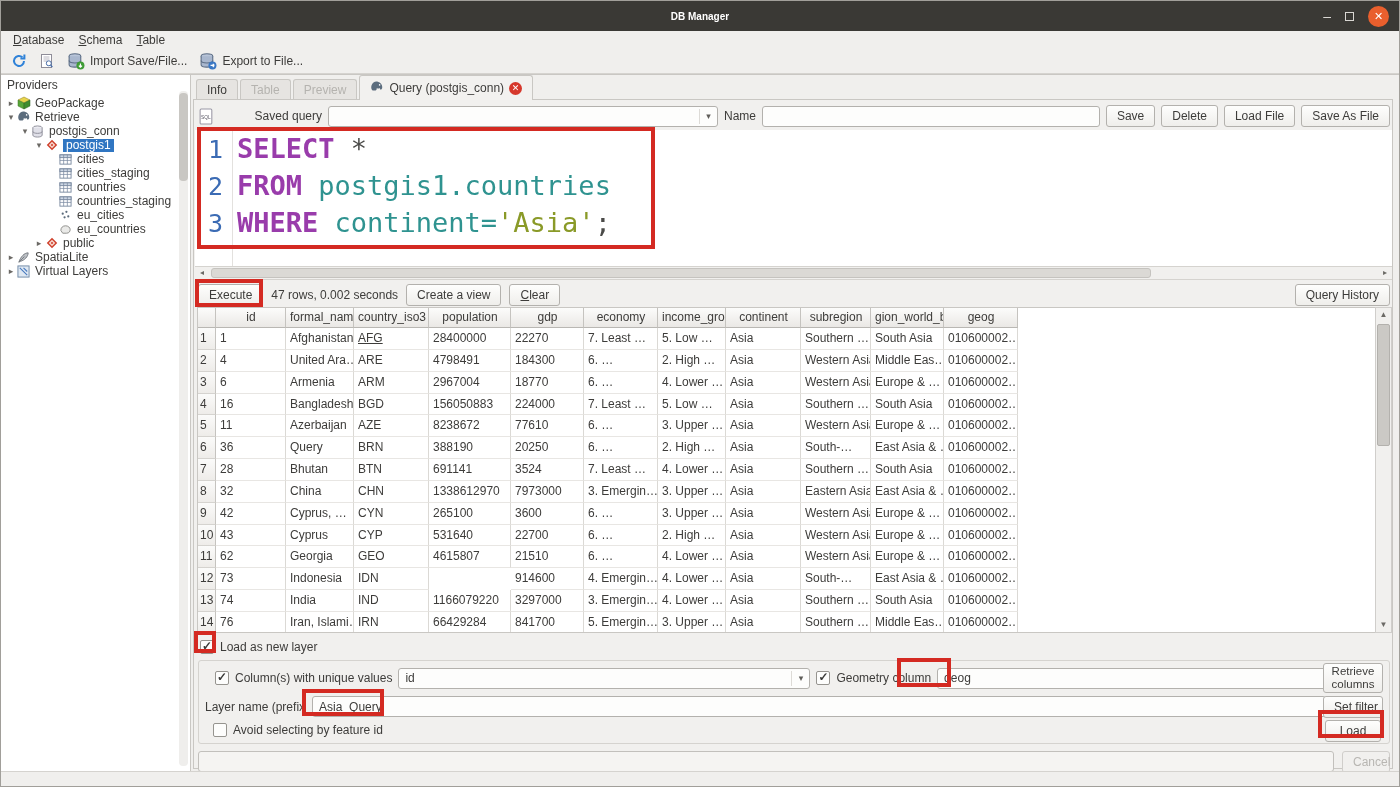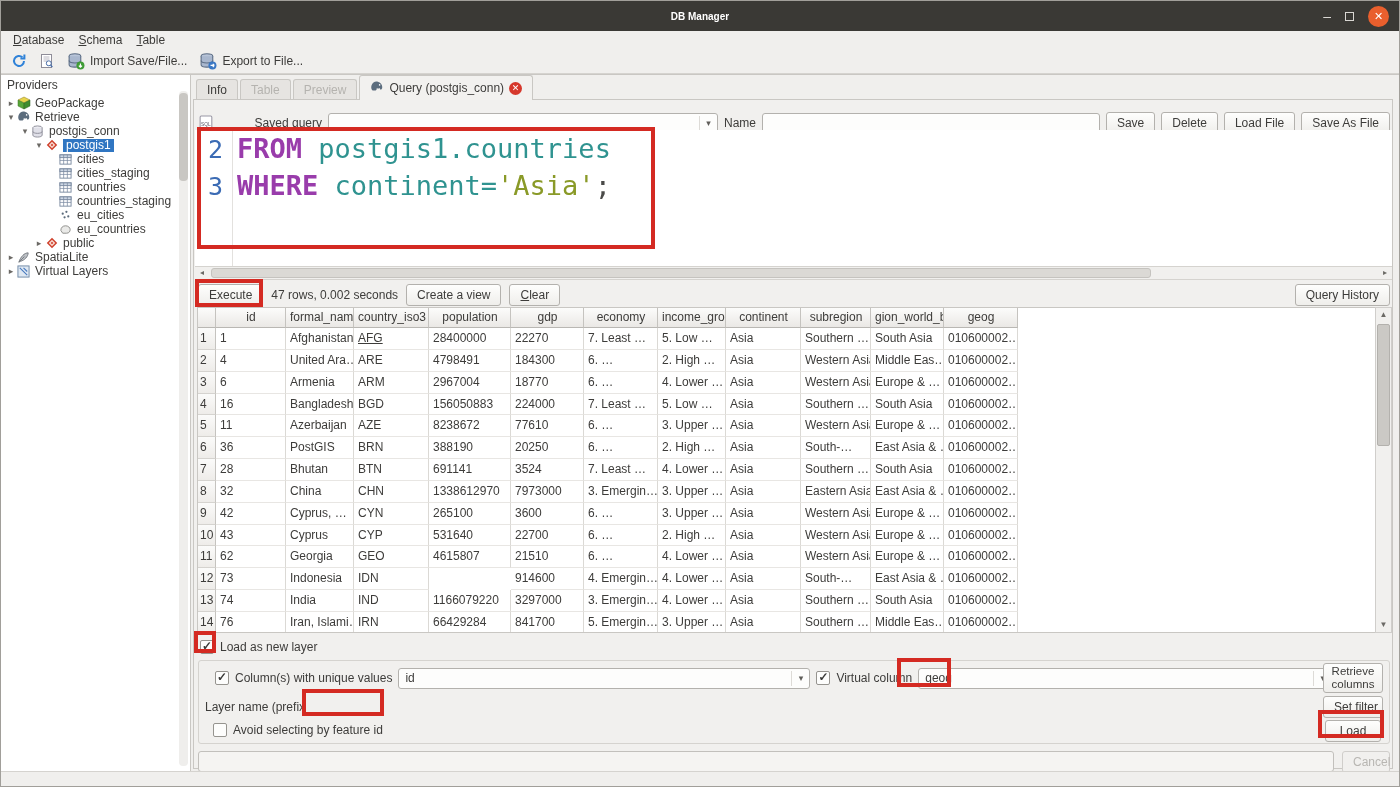--- a/index.html
+++ b/index.html
@@ -35,21 +35,21 @@
   
   .content { position:absolute; left:190px; top:73px; width:1210px; height:697px; }
   .tabbar { position:absolute; left:0; top:0; width:100%; height:26px; display:flex; align-items:flex-end; padding-left:5px; gap:2px; border-top:1px solid #c9c7c3; }
   .tab { display:inline-flex; align-items:center; gap:5px; height:21px; padding:0 10px; background:#e6e4e1; border:1px solid #c9c7c3; border-bottom:none; border-radius:3px 3px 0 0; color:#3d3c3a; }
   .tab.disabled { color:#b5b3af; }
   .tab.active { height:25px; background:#f2f1ef; font-weight:normal; position:relative; z-index:3; }
   .tab-close { width:13px; height:13px; border-radius:50%; background:#d6382c; color:#fff; font-size:9px; display:inline-flex; align-items:center; justify-content:center; }
   .panel { position:absolute; left:2px; top:25px; width:1200px; height:670px; background:#f1f0ee; border:1px solid #c9c7c3; }
 
   
-  .saved-row { position:absolute; left:4px; top:11px; width:1192px; height:24px; display:flex; align-items:center; gap:6px; }
+  .saved-row { position:absolute; left:4px; top:4px; width:1192px; height:24px; display:flex; align-items:center; gap:6px; }
   .saved-row .sqlwin { flex:0 0 22px; padding:0; }
   .label { color:#3d3c3a; white-space:nowrap; }
   .saved-label { width:96px; text-align:right; }
   .combo { height:21px; background:#fdfdfc; border:1px solid #b3b1ad; border-radius:3px; display:flex; align-items:center; position:relative; padding-left:6px; }
   .combo-val { flex:1; overflow:hidden; white-space:nowrap; }
   .combo-arrow { flex:0 0 18px; text-align:center; color:#5f5d59; font-size:9px; border-left:1px solid #dddbd7; height:15px; line-height:15px; }
   .saved-combo { width:390px; }
   .text-input { height:21px; background:#fdfdfc; border:1px solid #b3b1ad; border-radius:3px; padding:0 6px; font-family:inherit; font-size:12px; color:#3d3c3a; }
   .name-input { flex:1; }
   .btn { height:22px; padding:0 10px; font-family:inherit; font-size:12px; color:#3d3c3a; background:linear-gradient(#fefefd,#efeeeb); border:1px solid #b3b1ad; border-radius:3px; white-space:nowrap; }
@@ -376,20 +376,21 @@
         <input class="text-input name-input" value="" style="">
         <button class="btn">Save</button>
         <button class="btn">Delete</button>
         <button class="btn">Load File</button>
         <button class="btn">Save As File</button>
       </div>
 
       <div class="editor">
         <div class="gutter-line"></div>
         <div id="code">
+            <div class="code-line"><span class="ln">1</span><span class="tok kw">SELECT</span><span class="tok pl"> *</span></div>
             <div class="code-line"><span class="ln">2</span><span class="tok kw">FROM</span><span class="tok id"> postgis1.countries</span></div>
             <div class="code-line"><span class="ln">3</span><span class="tok kw">WHERE</span><span class="tok id"> continent=</span><span class="tok str">'Asia'</span><span class="tok pl">;</span></div>
           </div>
       </div>
 
       <div class="hscroll">
         <span class="hs-arrow hs-left">◂</span>
         <div class="hs-thumb"></div>
         <span class="hs-arrow hs-right">▸</span>
       </div>
@@ -485,21 +486,21 @@
               <div class="rt-cell" style="width: 74px;">6. …</div>
               <div class="rt-cell" style="width: 68px;">3. Upper …</div>
               <div class="rt-cell" style="width: 75px;">Asia</div>
               <div class="rt-cell" style="width: 70px;">Western Asia</div>
               <div class="rt-cell" style="width: 73px;">Europe &amp; …</div>
               <div class="rt-cell" style="width: 74px;">010600002…</div>
             </div>
             <div class="rt-row">
               <div class="rt-cell rn" style="width: 18px;">6</div>
               <div class="rt-cell" style="width: 70px;">36</div>
-              <div class="rt-cell" style="width: 68px;">PostGIS</div>
+              <div class="rt-cell" style="width: 68px;">Query</div>
               <div class="rt-cell" style="width: 75px;">BRN</div>
               <div class="rt-cell" style="width: 82px;">388190</div>
               <div class="rt-cell" style="width: 73px;">20250</div>
               <div class="rt-cell" style="width: 74px;">6. …</div>
               <div class="rt-cell" style="width: 68px;">2. High …</div>
               <div class="rt-cell" style="width: 75px;">Asia</div>
               <div class="rt-cell" style="width: 70px;">South-…</div>
               <div class="rt-cell" style="width: 73px;">East Asia &amp; …</div>
               <div class="rt-cell" style="width: 74px;">010600002…</div>
             </div>
@@ -630,28 +631,29 @@
 
       <div class="groupbox">
         <div class="gb-row1">
           <span class="cb checked"></span>
           <span class="label">Column(s) with unique values</span>
           <div class="combo unique-combo">
             <span class="combo-val">id</span>
             <span class="combo-arrow">▾</span>
           </div>
           <span class="cb checked"></span>
-          <span class="label">Virtual column</span>
+          <span class="label">Geometry column</span>
           <div class="combo geom-combo">
             <span class="combo-val">geog</span>
             <span class="combo-arrow">▾</span>
           </div>
         </div>
         <div class="gb-row2">
           <span class="label">Layer name (prefix</span>
+          <input class="text-input layer-input" value="Asia_Query" style="">
         </div>
         <div class="gb-row3">
           <span class="cb"></span>
           <span class="label">Avoid selecting by feature id</span>
         </div>
         <button class="btn btn-2line">Retrieve columns</button>
         <button class="btn gb-setfilter">Set filter</button>
         <button class="btn gb-load">Load</button>
       </div>
 

